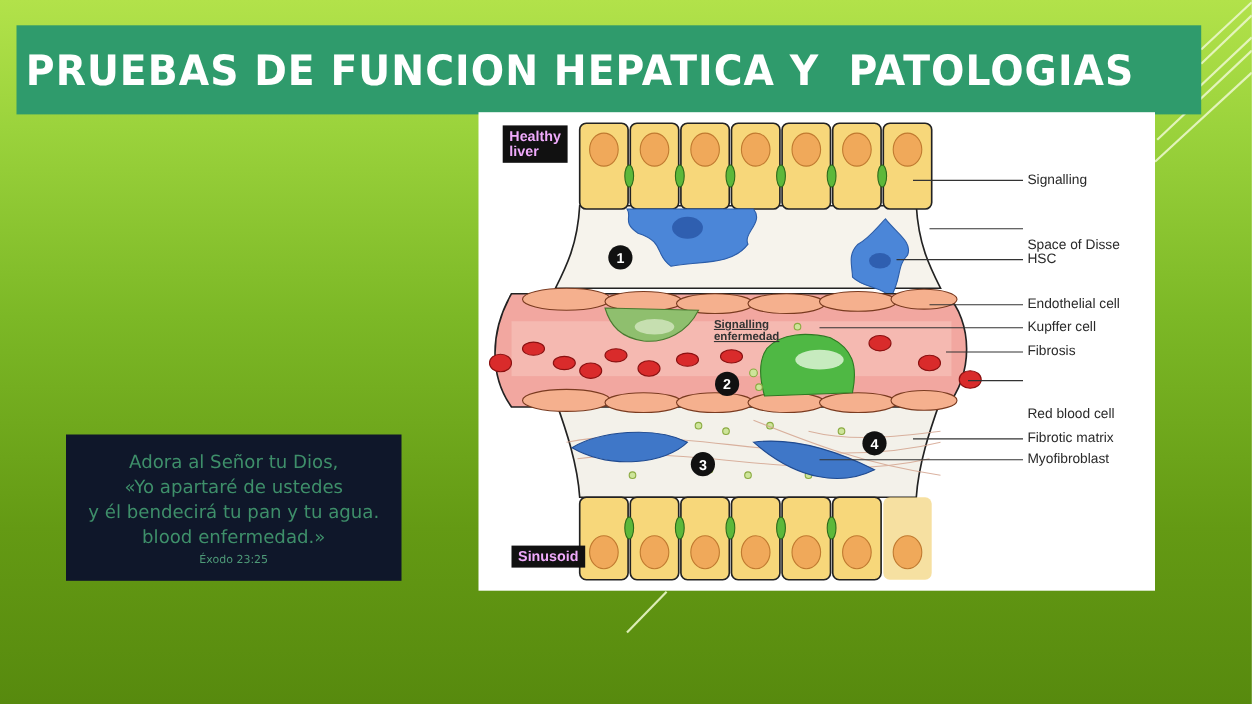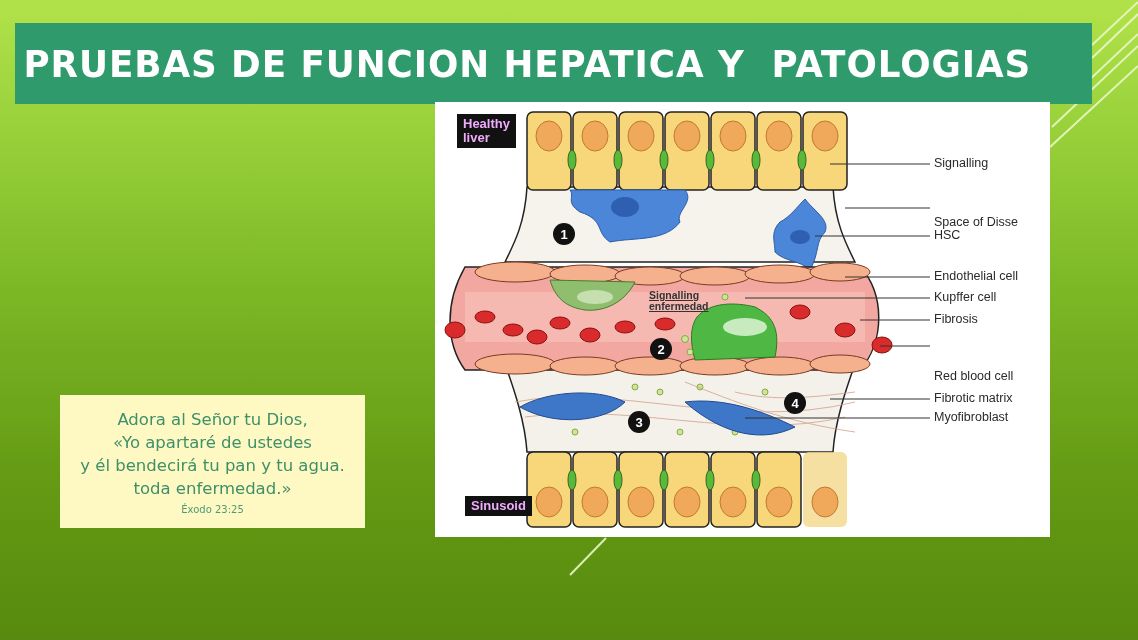--- a/index.html
+++ b/index.html
@@ -16,21 +16,21 @@
       display: flex; align-items: center;
     }
     .title-text {
       color: #ffffff; font-size: 38px; font-weight: bold; letter-spacing: 1px;
       padding-left: 9px; white-space: pre;
       font-family: "DejaVu Sans", sans-serif;
       transform: scaleX(0.94); transform-origin: left center;
     }
     .quote-box {
       position: absolute; left: 60px; top: 395px; width: 305px; height: 133px;
-      background: #fef9c3;
+      background: #0f172a;
       display: flex; flex-direction: column; align-items: center; justify-content: center;
       text-align: center; color: #3e8f6a;
     }
     .quote-line { font-size: 16.5px; line-height: 23px; font-family: "DejaVu Sans", sans-serif; }
     .quote-ref { font-size: 10px; margin-top: 4px; color: #4e9a78; }
     .diagram {
       position: absolute; left: 435px; top: 102px; width: 615px; height: 435px;
       background: #ffffff; overflow: hidden;
     }
     .diagram svg { position: absolute; left: 0; top: 0; }
@@ -71,21 +71,21 @@
   </svg>
 
   <div class="title-bar">
     <span class="title-text">PRUEBAS DE FUNCION HEPATICA Y  PATOLOGIAS</span>
   </div>
 
   <div class="quote-box">
     <div class="quote-line">Adora al Señor tu Dios,</div>
     <div class="quote-line">«Yo apartaré de ustedes</div>
     <div class="quote-line">y él bendecirá tu pan y tu agua.</div>
-    <div class="quote-line">toda enfermedad.»</div>
+    <div class="quote-line">blood enfermedad.»</div>
     <div class="quote-ref">Éxodo 23:25</div>
   </div>
 
   <div class="diagram">
     <svg width="615" height="435">
 
       <path d="M92 85 C 90 120, 80 140, 70 160 L 420 160 C 410 140, 400 120, 398 85 Z" fill="#f6f3ec" stroke="#222" stroke-width="1.5"></path>
 
       <path d="M70 262 C 80 290, 90 320, 92 350 L 398 350 C 400 320, 410 290, 420 262 Z" fill="#f3f1ea" stroke="#222" stroke-width="1.5"></path>
 

